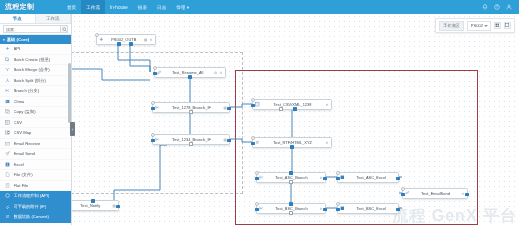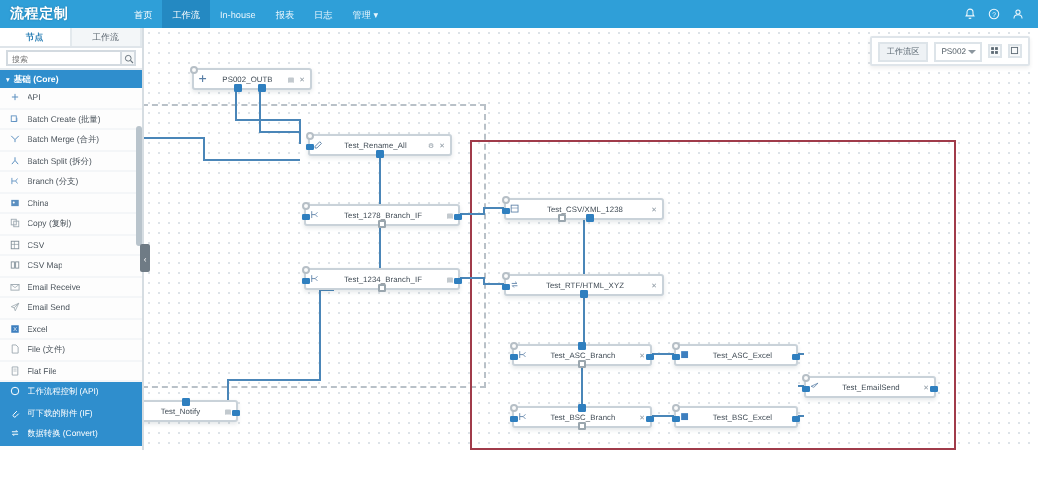--- a/index.html
+++ b/index.html
@@ -414,20 +414,21 @@
     </div>
 
     <div class="sb-scroll"></div>
   </div>
 
   <div class="sb-handle">‹</div>
 </div>
 
 <div class="canvas">
 
+  <div class="watermark">流程 GenX 平台</div>
 
   <div class="sel-region"></div>
   <div class="red-region"></div>
 
   <svg class="links" viewBox="0 0 447 211" preserveAspectRatio="none">
     <g fill="none" stroke="#4a86b8" stroke-width="1">
 
       <path d="M46 31 L46 46 L78 46 L78 58"></path>
       <path d="M58 31 L58 52 L78 52 L78 58"></path>
       <path d="M0 55 L30 55 L30 66 L78 66"></path>

